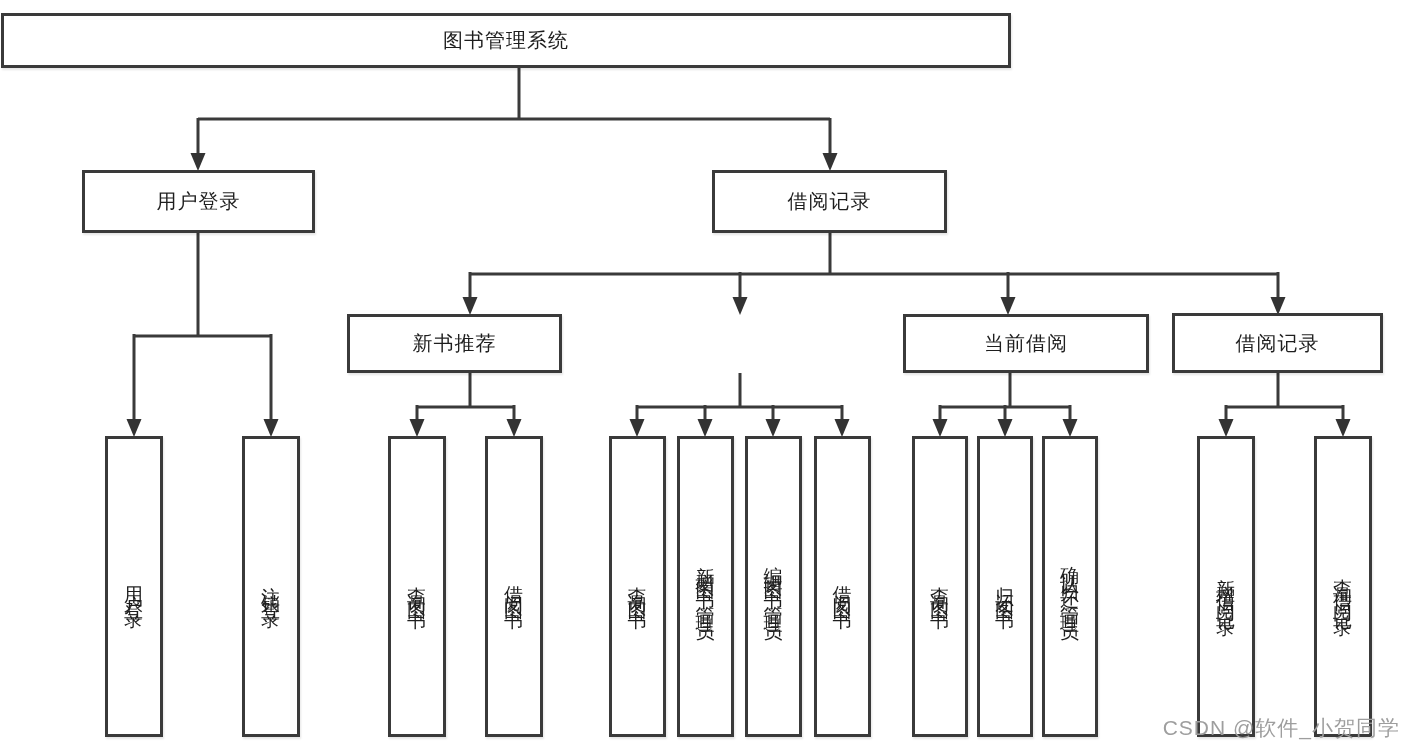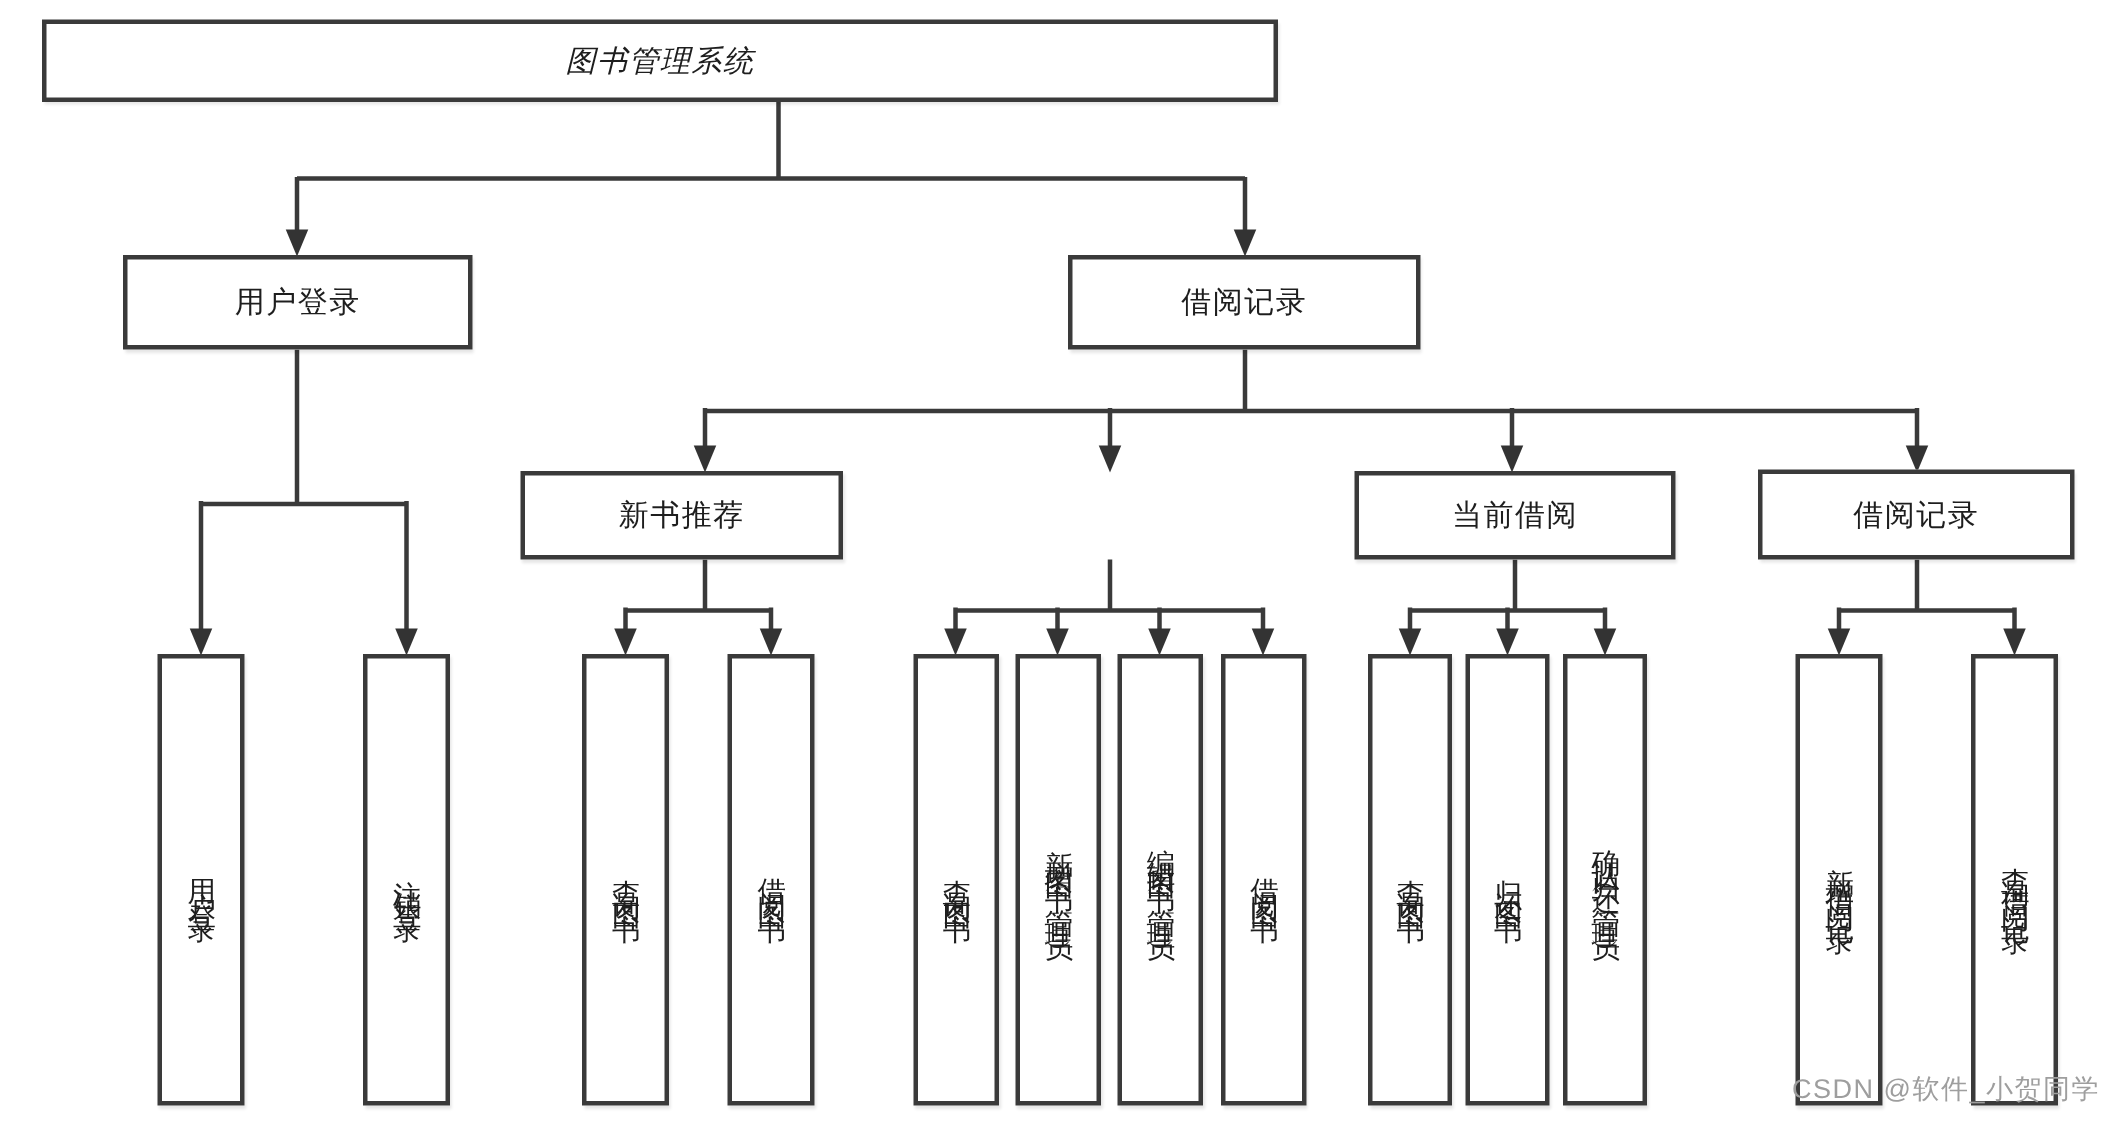--- a/index.html
+++ b/index.html
@@ -49,34 +49,34 @@
     letter-spacing:8px;
     line-height:1;
     box-shadow:1px 2px 2px rgba(0,0,0,0.10);
     white-space:nowrap;
   }
   .watermark{
     position:absolute;
     left:1150px;
     top:714px;
     width:250px;
-    font-size:18px;
+    font-size:21px;
     letter-spacing:1px;
     color:var(--wm);
     text-align:right;
     white-space:nowrap;
     z-index:5;
   }
   
-  .n-root          {left:28px;  top:13px;  width:824px; height:55px;font-style:italic;}
+  .n-root          {left:1px;  top:13px;  width:1010px; height:55px;}
   .n-user-login    {left:82px;  top:170px; width:233px;  height:63px;}
   .n-book-mgmt     {left:712px; top:170px; width:235px;  height:63px;}
   .n-new-book      {left:347px; top:314px; width:215px;  height:59px;text-align:center;}
   .n-book-borrow   {left:632px; top:314px; width:216px;  height:59px;}
-  .n-current-borrow{left:903px; top:314px; width:214px;  height:59px;}
+  .n-current-borrow{left:903px; top:314px; width:246px;  height:59px;}
   .n-borrow-record {left:1172px;top:313px; width:211px;  height:60px;}
   .l-ul1{left:105px; width:58px;}
   .l-ul2{left:242px; width:58px;}
   .l-nb1{left:388px; width:58px;}
   .l-nb2{left:485px; width:58px;}
   .l-bb1{left:609px; width:57px;}
   .l-bb2{left:677px; width:57px;}
   .l-bb3{left:745px; width:57px;}
   .l-bb4{left:814px; width:57px;}
   .l-cb1{left:912px; width:56px;}

